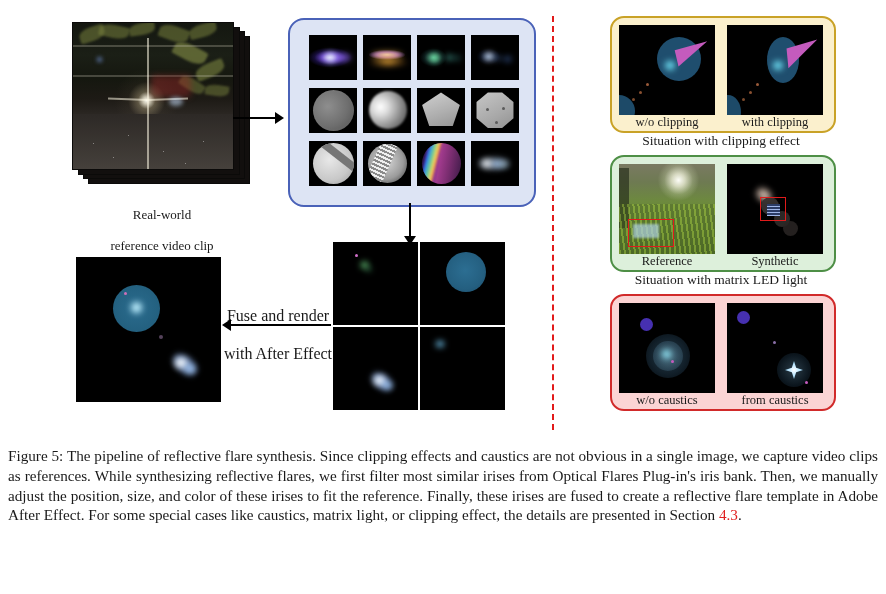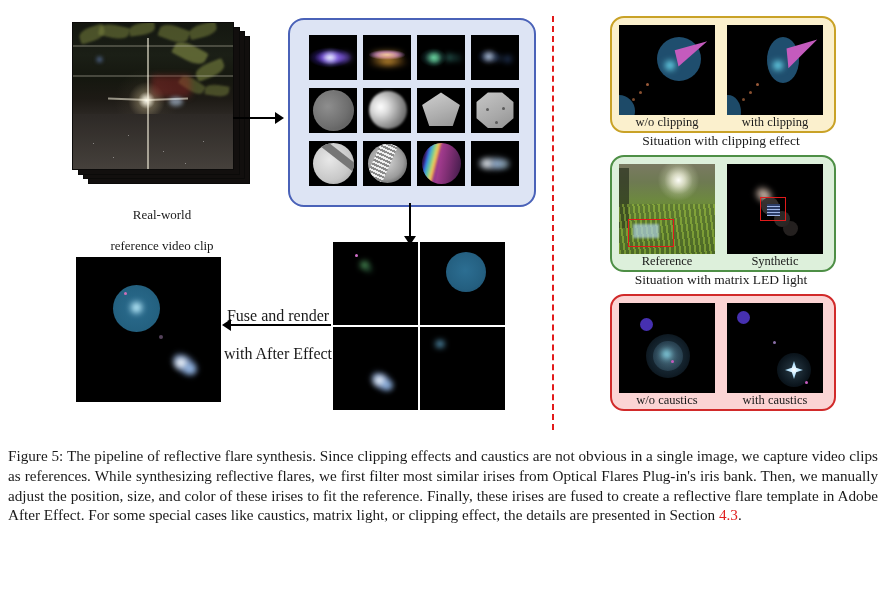--- a/index.html
+++ b/index.html
@@ -295,20 +295,20 @@
       <div class="disc" style="left:10px;top:8px;width:13px;height:13px;background:#4630b0;"></div>
       <div class="dot" style="left:46px;top:38px;width:3px;height:3px;background:#8a6fa8;"></div>
       <div class="disc" style="left:50px;top:50px;width:34px;height:34px;
            background:radial-gradient(circle at 50% 50%, rgba(90,130,155,.45) 0%, rgba(30,56,76,.4) 62%, rgba(12,22,33,.25) 100%);"></div>
       <div class="ir" style="position:absolute;left:58px;top:58px;width:18px;height:18px;
            clip-path:polygon(50% 0%,62% 38%,100% 50%,62% 62%,50% 100%,38% 62%,0% 50%,38% 38%);
            background:radial-gradient(circle at 50% 50%, #ffffff 0%, #bfe8ff 38%, #6fb4d8 100%);"></div>
       <div class="dot" style="left:78px;top:78px;width:3px;height:3px;background:#c45bbd;"></div>
     </div>
     <div class="subcap" style="left:7px;top:97px;width:96px;">w/o caustics</div>
-    <div class="subcap" style="left:115px;top:97px;width:96px;">with caustics</div>
+    <div class="subcap" style="left:115px;top:97px;width:96px;">from caustics</div>
   </div>
 
 </div>
 
 <div class="cap">
   <span>Figure 5: The pipeline of reflective flare synthesis. Since clipping effects and caustics are not obvious in a single image, we capture video clips as references. While synthesizing reflective flares, we first filter most similar irises from Optical Flares Plug-in's iris bank. Then, we manually adjust the position, size, and color of these irises to fit the reference. Finally, these irises are fused to create a reflective flare template in Adobe After Effect. For some special cases like caustics, matrix light, or clipping effect, the details are presented in Section </span><span class="red">4.3</span><span>.</span>
 </div>
 
 </body></html>

